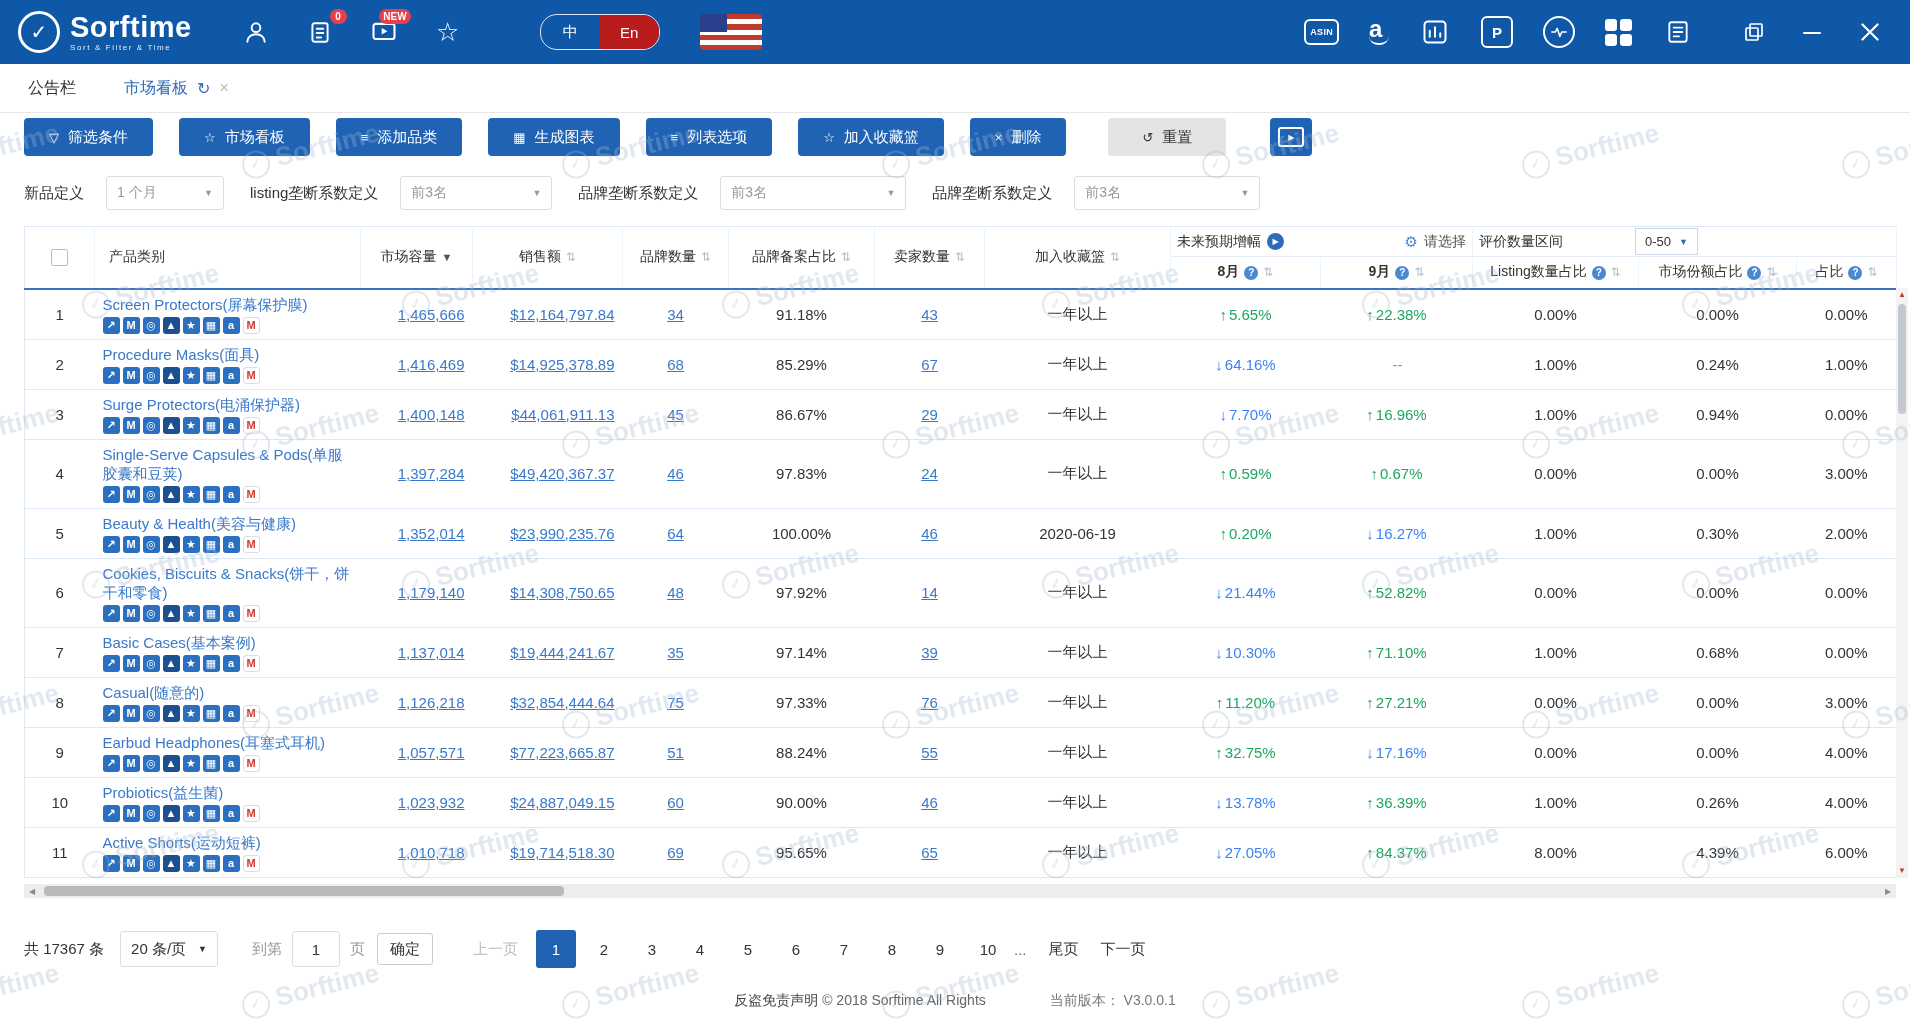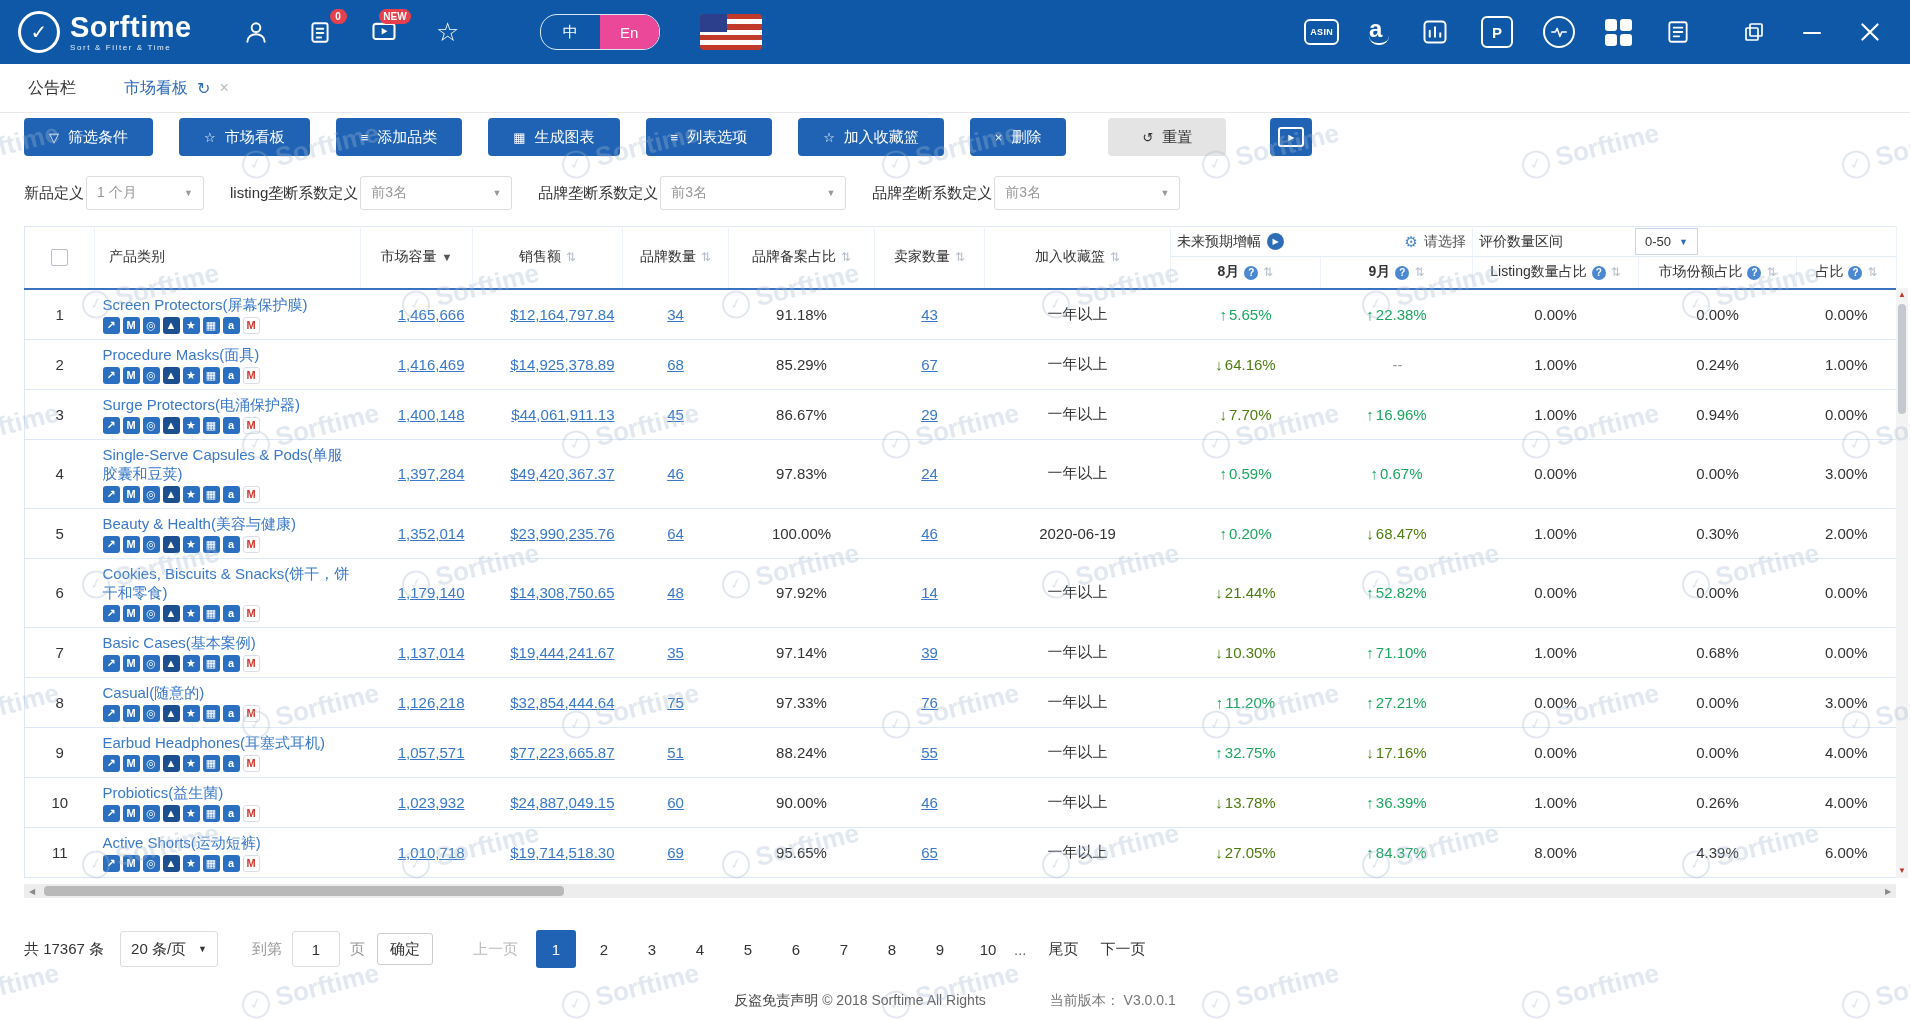--- a/index.html
+++ b/index.html
@@ -13,21 +13,21 @@
   .logo-circle{width:36px;height:36px;border:3px solid #fff;border-radius:50%;display:flex;align-items:center;justify-content:center;font-size:20px;font-weight:700;color:#fff}
   .brand-name{font-size:29px;font-weight:700;color:#fff;line-height:29px;letter-spacing:.5px}
   .brand-sub{font-size:8px;color:#fff;opacity:.9;letter-spacing:1.6px;margin-top:1px}
   .top-icons-left{display:flex;align-items:center;gap:32px;margin-left:48px}
   .tico{position:relative;width:32px;height:32px;display:flex;align-items:center;justify-content:center;cursor:pointer;color:#fff}
   .tico svg{display:block}
   .badge{position:absolute;top:-7px;right:-11px;background:#e6404d;color:#fff;border-radius:9px;font-size:10px;line-height:15px;height:15px;min-width:9px;padding:0 4px;text-align:center;font-weight:700}
   .star-glyph{font-size:26px;line-height:26px;color:#fff}
   .lang-pill{display:flex;width:118px;height:34px;border:1px solid rgba(255,255,255,.85);border-radius:17px;overflow:hidden;margin-left:76px}
   .lang-half{flex:1;display:flex;align-items:center;justify-content:center;font-size:15px;color:#fff;cursor:pointer}
-  .lang-en{background:#ec4899}
+  .lang-en{background:#b91c1c}
   .flag{margin-left:40px;width:62px;height:36px;border-radius:4px;overflow:hidden;position:relative;cursor:pointer;
         background:repeating-linear-gradient(180deg,#c0392b 0 5.2px,#fff 5.2px 10.4px)}
   .flag .canton{position:absolute;top:0;left:0;width:27px;height:18px;background:#2b3f8c}
   .top-right{margin-left:auto;display:flex;align-items:center;gap:30px;margin-right:24px}
   .asin-box{border:2px solid #fff;border-radius:6px;font-size:9px;font-weight:700;color:#fff;padding:6px 4px;letter-spacing:.3px;cursor:pointer}
   .a-letter{font-size:24px;font-weight:700;color:#fff;line-height:20px;cursor:pointer}
   .a-letter::after{content:"";display:block;width:20px;height:7px;border-bottom:2px solid #fff;border-radius:0 0 12px 12px;margin-top:-3px}
   .p-box{width:28px;height:28px;border:2px solid #fff;border-radius:6px;color:#fff;font-weight:700;font-size:15px;display:flex;align-items:center;justify-content:center;cursor:pointer}
   .pulsec{width:28px;height:28px;border:2px solid #fff;border-radius:50%;display:flex;align-items:center;justify-content:center;cursor:pointer}
   .gicon{display:grid;grid-template-columns:12px 12px;grid-template-rows:12px 12px;gap:3px;cursor:pointer}
@@ -42,21 +42,21 @@
   
   .toolbar{position:absolute;top:118px;left:24px;display:flex;align-items:center;gap:26px;z-index:10}
   .tb-slot{display:contents}
   .tbtn{height:38px;background:#2063b4;color:#fff;border:none;border-radius:4px;padding:0 25px;font-size:15px;display:inline-flex;align-items:center;gap:9px;cursor:pointer;font-family:inherit}
   .tbtn .tbtn-ic{font-size:13px;line-height:13px}
   .tbtn-reset{background:#e4e4e4;color:#333;margin-left:16px;padding:0 34px}
   .tbtn-video{width:42px;height:38px;background:#2063b4;border:none;border-radius:4px;display:flex;align-items:center;justify-content:center;margin-left:18px;cursor:pointer}
   .vscreen{width:22px;height:16px;border:2px solid #fff;border-radius:3px;display:flex;align-items:center;justify-content:center;font-size:8px;color:#fff}
   
   .filterbar{position:absolute;top:176px;left:24px;display:flex;align-items:center;z-index:10}
-  .fgroup{display:inline-flex;align-items:center;gap:2px;margin-right:26px}
+  .fgroup{display:inline-flex;align-items:center;gap:22px;margin-right:26px}
   .flabel{font-size:15px;color:#333}
   .fselect{display:inline-flex;align-items:center;justify-content:space-between;min-width:118px;height:34px;border:1px solid #ddd;border-radius:3px;background:#fff;padding:0 10px;color:#999;font-size:14px;cursor:pointer;gap:18px;box-sizing:border-box}
   .fgroup:nth-of-type(2) .fselect{min-width:152px}
   .fgroup:nth-of-type(3) .fselect{min-width:186px}
   .fgroup:nth-of-type(4) .fselect{min-width:186px}
   .fcaret{font-size:9px;color:#999}
   
   .twrap{position:absolute;top:226px;left:24px;width:1884px;z-index:5}
   .mtable{border-collapse:collapse;table-layout:fixed;width:1872px;background:#fff;border:1px solid #dde8f4}
   .mtable thead tr.h1{height:30px}
@@ -83,21 +83,21 @@
   .td-right{text-align:right;padding-right:16px}
   .td-center{text-align:center}
   .cat-link{color:#3a79ca;font-size:15px;line-height:19px;display:block;cursor:pointer;text-decoration:none}
   .istrip{display:flex;gap:3px;margin-top:3px}
   .picon{width:17px;height:17px;border-radius:3px;font-size:11px;line-height:17px;display:flex;align-items:center;justify-content:center;font-weight:700;cursor:pointer;box-sizing:border-box}
   .picon-light{border:1px solid #d7dee8}
   .vlink{color:#3a79ca;text-decoration:underline;cursor:pointer}
   .growth{font-size:15px}
   .growth .arrow{font-weight:700;margin-right:2px}
   .growth.up{color:#1ca75f}
-  .growth.down{color:#4d7c0f}
+  .growth.down{color:#3b82f6}
   .growth.none{color:#999}
   .growth.none .arrow::before{content:""}
   .growth.up .arrow::before{content:"↑"}
   .growth.down .arrow::before{content:"↓"}
   
   .vscroll{position:absolute;top:62px;right:0;width:12px;height:590px;background:#f3f3f3;display:flex;flex-direction:column;align-items:center}
   .vs-up,.vs-down{height:14px;line-height:14px;color:#c0392b;font-size:8px;cursor:pointer}
   .vs-thumb{width:8px;height:110px;background:#c4c9cf;border-radius:4px;margin-top:2px;cursor:pointer}
   .vs-down{margin-top:auto}
   .hscroll{position:absolute;top:884px;left:24px;width:1872px;height:14px;background:#ededed;display:flex;align-items:center;z-index:6}
@@ -478,21 +478,21 @@
               <span class="picon picon-light" style="background: rgb(255, 255, 255); color: rgb(210, 58, 46);">M</span>
             </div>
           </td>
           <td class="td-right"><a class="vlink">1,352,014</a></td>
           <td class="td-right"><a class="vlink">$23,990,235.76</a></td>
           <td class="td-center"><a class="vlink">64</a></td>
           <td class="td-center">100.00%</td>
           <td class="td-center"><a class="vlink">46</a></td>
           <td class="td-center">2020-06-19</td>
           <td class="td-center"><span class="growth up"><span class="arrow"></span><span>0.20%</span></span></td>
-          <td class="td-center"><span class="growth down"><span class="arrow"></span><span>68.47%</span></span></td>
+          <td class="td-center"><span class="growth down"><span class="arrow"></span><span>16.27%</span></span></td>
           <td class="td-center">1.00%</td>
           <td class="td-center">0.30%</td>
           <td class="td-center">2.00%</td>
         </tr>
         <tr>
           <td class="td-num">6</td>
           <td>
             <a class="cat-link">Cookies, Biscuits &amp; Snacks(饼干，饼干和零食)</a>
             <div class="istrip">
               <span class="picon" style="background: rgb(42, 111, 192); color: rgb(255, 255, 255);">↗</span>

